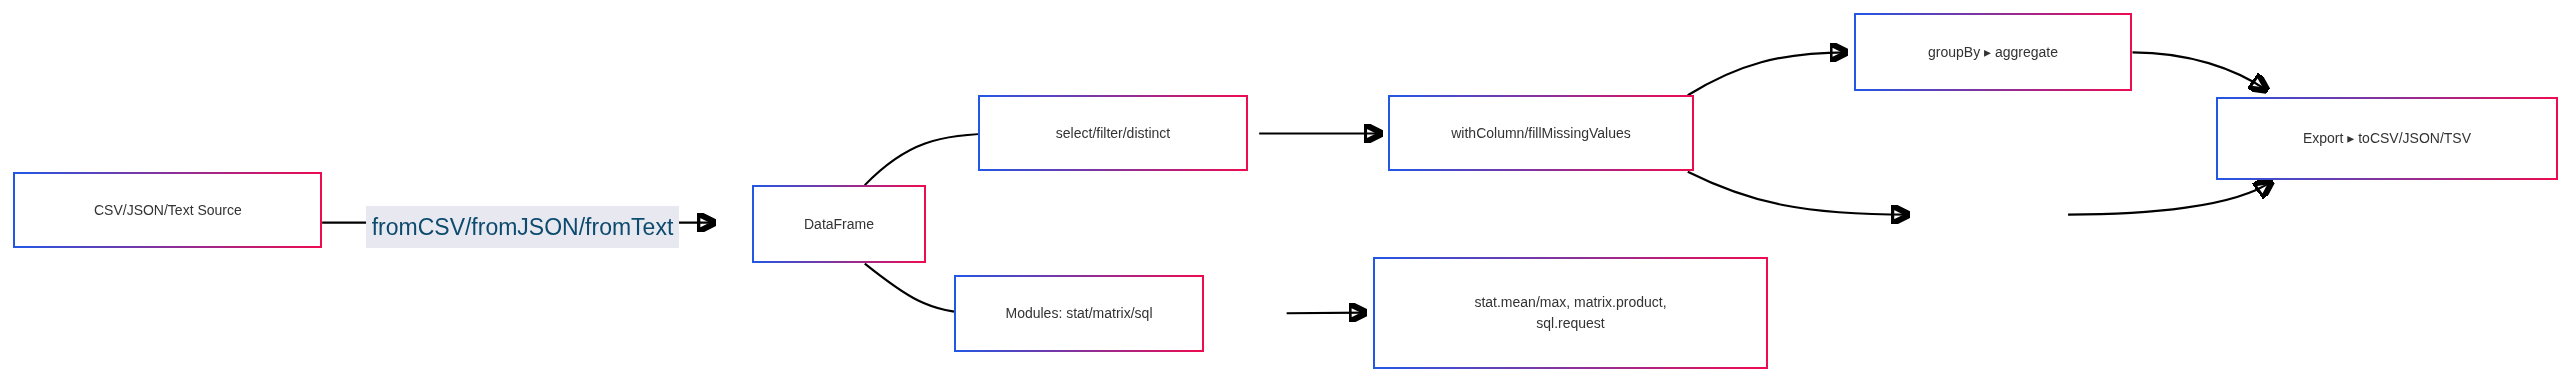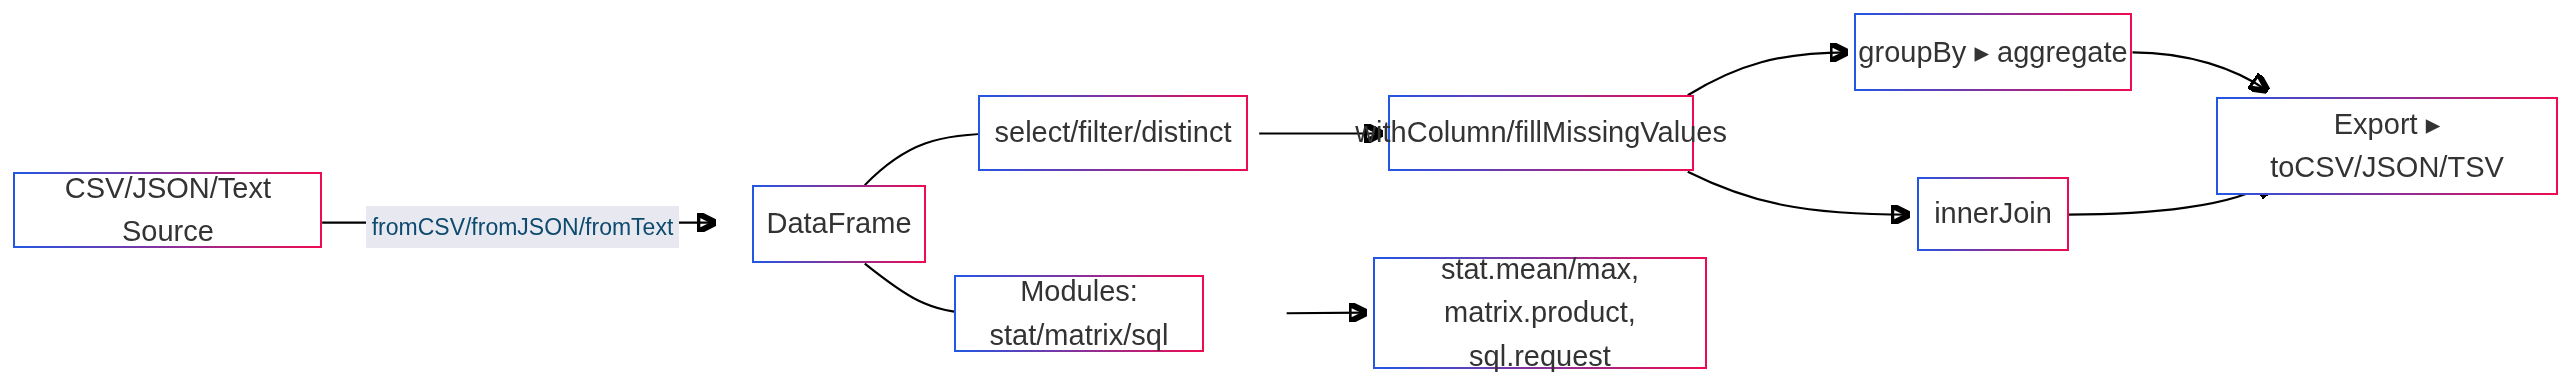--- a/index.html
+++ b/index.html
@@ -25,21 +25,21 @@
     stroke: #000000;
     stroke-width: 3.2;
   }
   .node {
     position: absolute;
     box-sizing: border-box;
     background: #ffffff;
     border: 2px solid;
     border-image: linear-gradient(90deg, #2257e5, #ee0b51) 1;
     color: #333333;
-    font-size: 29px;
+    font-size: 14px;
     line-height: 1.5;
     display: flex;
     align-items: center;
     justify-content: center;
     text-align: center;
     white-space: pre-line;
   }
   .edge-label {
     position: absolute;
     box-sizing: border-box;
@@ -80,23 +80,22 @@
   <div class="node" style="left:13.4px; top:172px; width:309px; height:76px;">CSV/JSON/Text Source</div>
 
   <div class="node" style="left:752px; top:185px; width:174px; height:78px;">DataFrame</div>
 
   <div class="node" style="left:978px; top:95px; width:270px; height:76px;">select/filter/distinct</div>
 
   <div class="node" style="left:1388px; top:95px; width:306px; height:76px;">withColumn/fillMissingValues</div>
 
   <div class="node" style="left:1854px; top:13.4px; width:278px; height:78px;">groupBy ▸ aggregate</div>
 
-  <div class="node" style="left:1917px; top:177px; width:152px; height:74px;">innerJoin</div>
 
-  <div class="node" style="left:2216px; top:97px; width:342px; height:98px;">Export ▸ toCSV/JSON/TSV</div>
+  <div class="node" style="left:2216px; top:97px; width:342px; height:83px;">Export ▸ toCSV/JSON/TSV</div>
 
   <div class="node" style="left:954px; top:275px; width:250px; height:77px;">Modules: stat/matrix/sql</div>
 
-  <div class="node" style="left:1373px; top:257px; width:334px; height:112px;">stat.mean/max, matrix.product,
+  <div class="node" style="left:1373px; top:257px; width:395px; height:112px;">stat.mean/max, matrix.product,
 sql.request</div>
 
 </div>
 
 
 </body></html>

